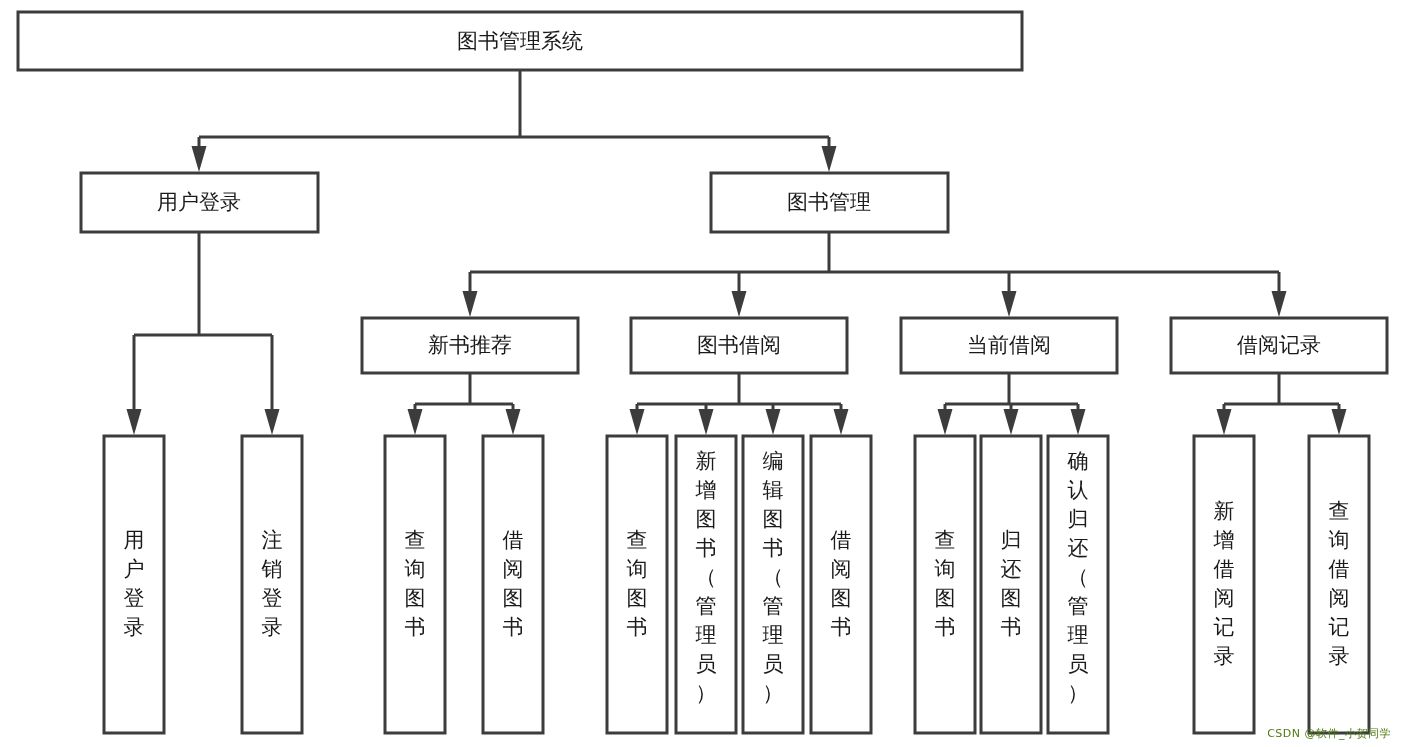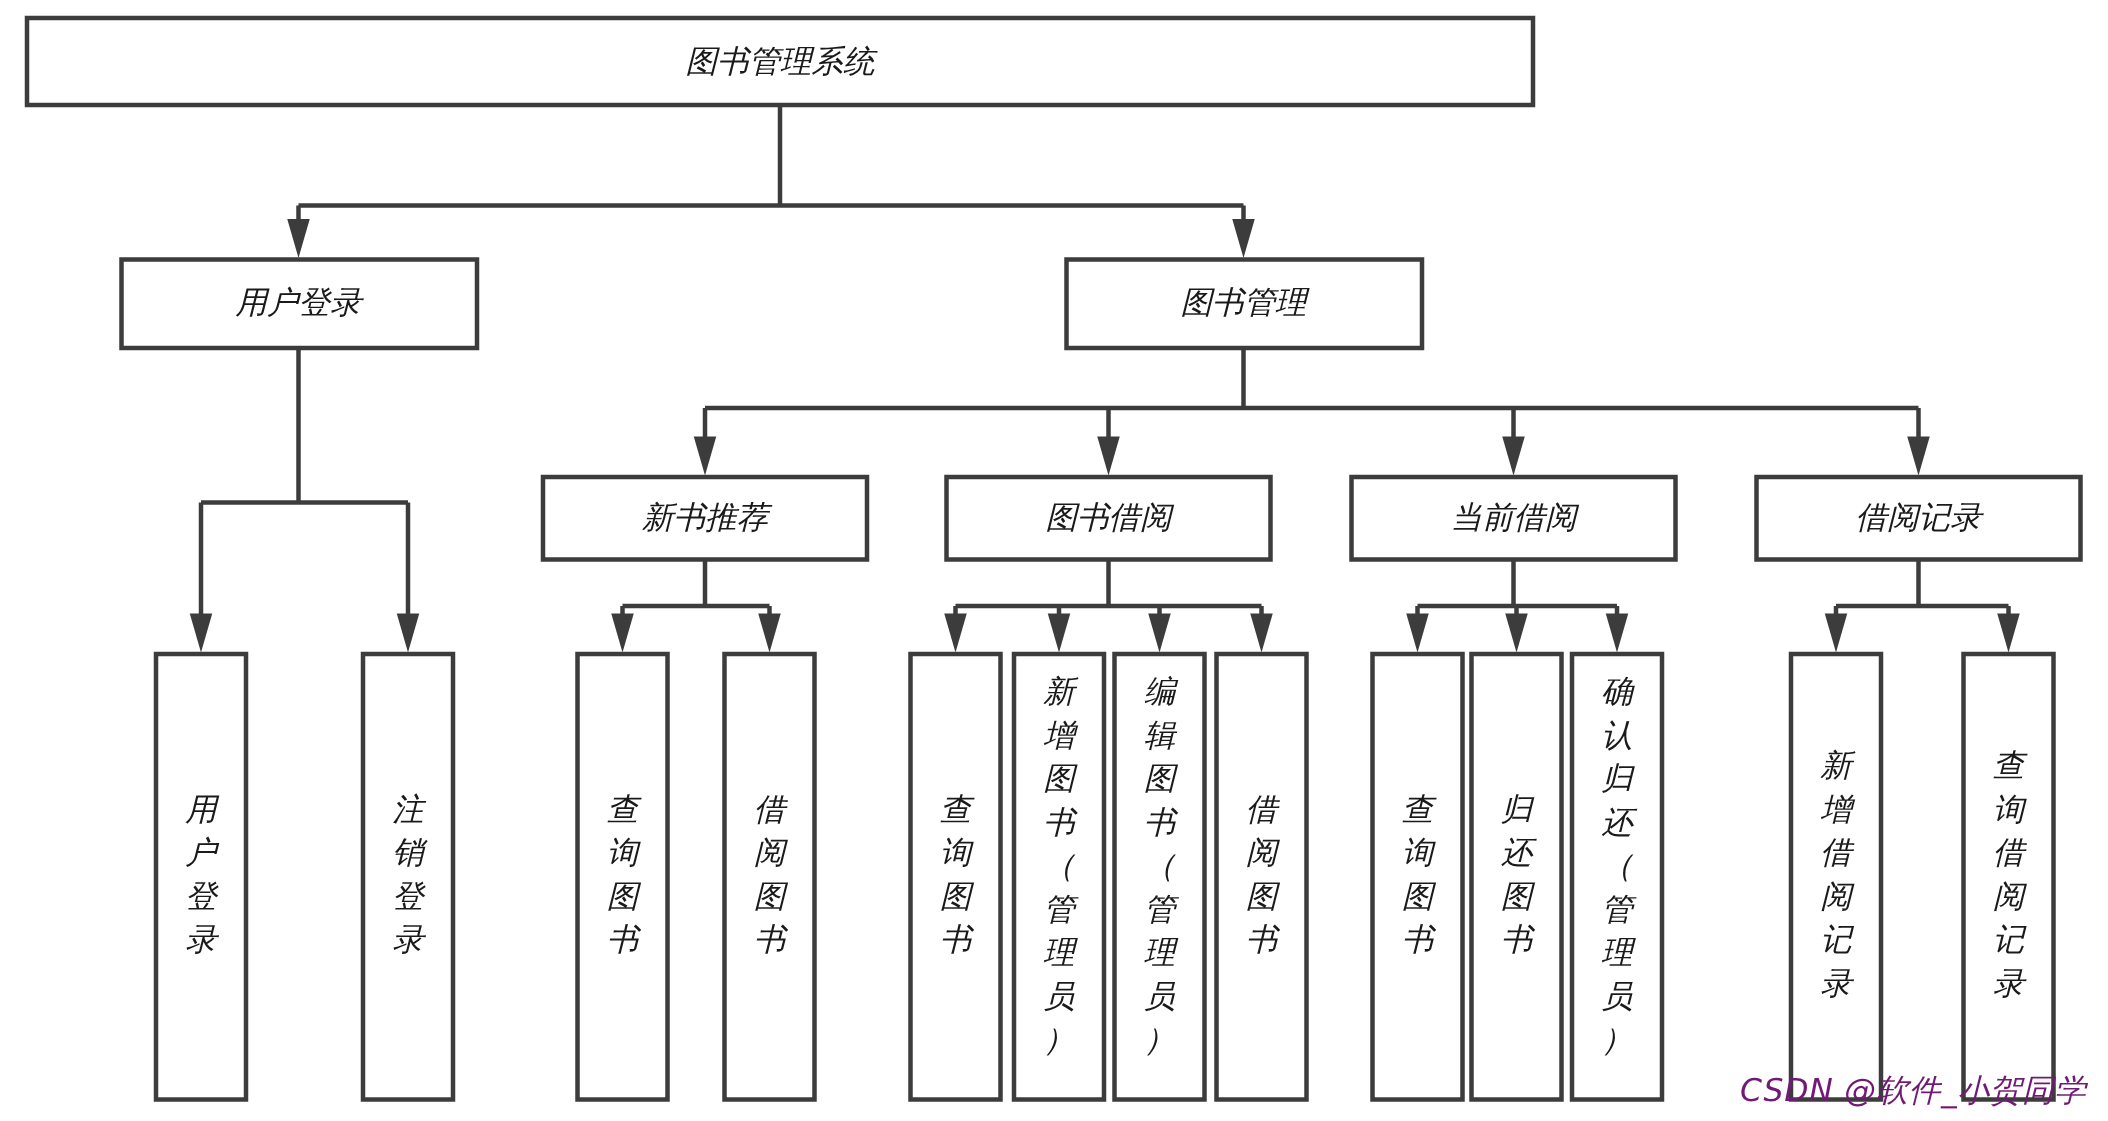--- a/index.html
+++ b/index.html
@@ -12,21 +12,20 @@
     width: 1405px;
     height: 747px;
     font-family: "DejaVu Sans", "Liberation Sans", sans-serif;
     overflow: hidden;
     position: relative;
   }
   #diagram-root {
     position: relative;
     width: 1405px;
     height: 747px;
-    font-style: italic;
   }
   svg.diagram-canvas {
     display: block;
     width: 1405px;
     height: 747px;
   }
   .node-box {
     fill: #ffffff;
     stroke: #3c3c3c;
     stroke-width: 3;
@@ -52,22 +51,22 @@
     fill: #1a1a1a;
     font-family: "DejaVu Sans", "Liberation Sans", sans-serif;
     font-size: 21px;
     text-anchor: middle;
   }
   .watermark-text {
     position: absolute;
     right: 14px;
     bottom: 6px;
     font-family: "DejaVu Sans", "Liberation Sans", sans-serif;
-    font-size: 21px;
-    color: #701a75;
+    font-size: 11px;
+    color: #4d7c0f;
     white-space: nowrap;
     letter-spacing: 0.5px;
     pointer-events: none;
   }
 </style>
 </head>
 <body>
 
 <div id="diagram-root">
   <svg class="diagram-canvas" id="diagram-svg" viewBox="0 0 1405 747" xmlns="http://www.w3.org/2000/svg">

